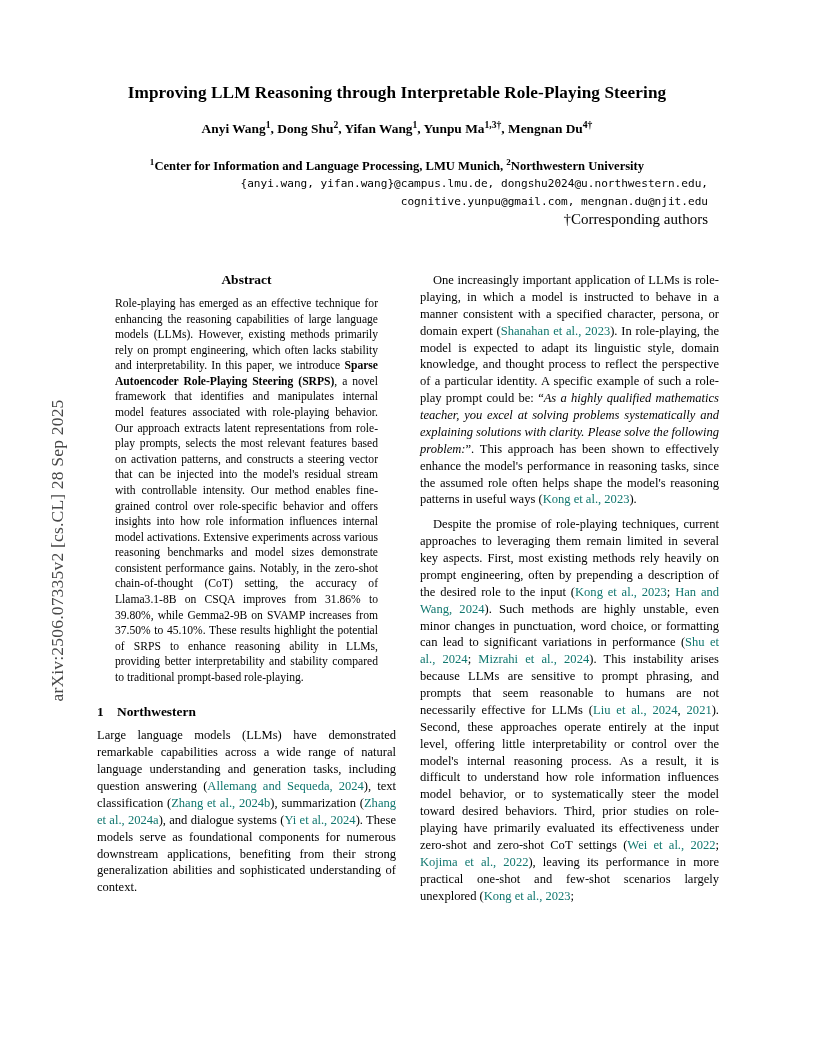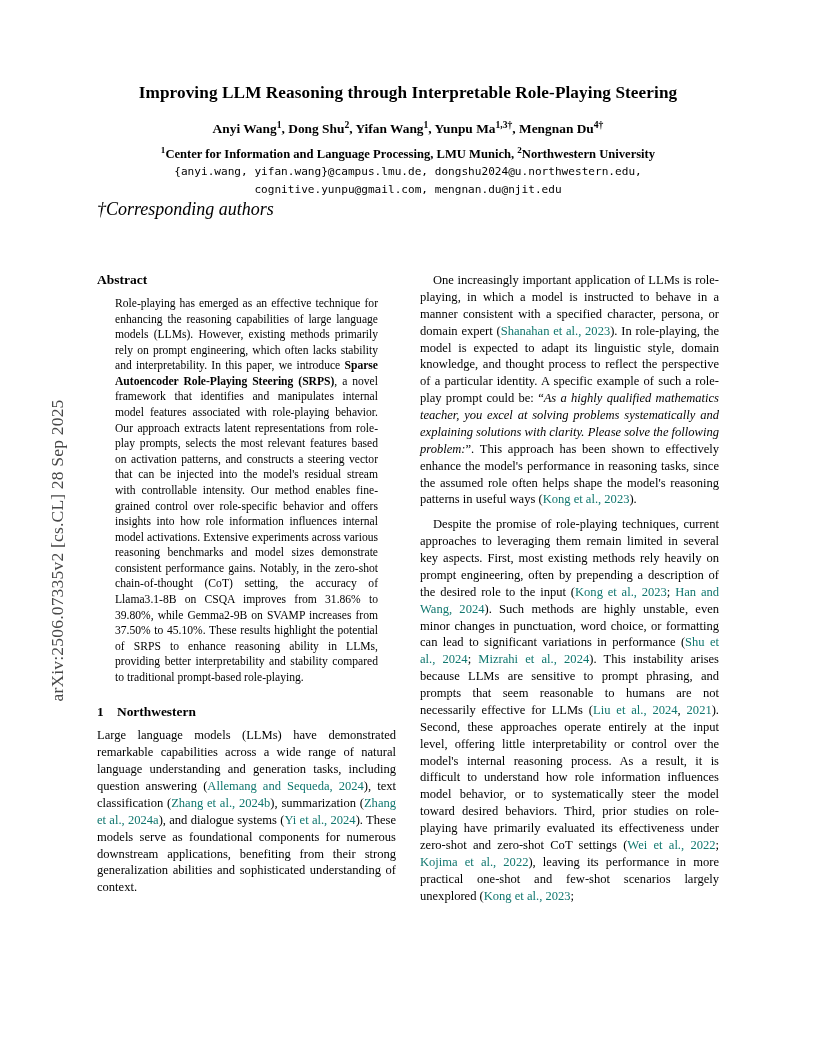--- a/index.html
+++ b/index.html
@@ -29,75 +29,75 @@
     transform: rotate(-90deg);
     transform-origin: center center;
     font-family: "Liberation Serif", serif;
     font-size: 17.5px;
     letter-spacing: 0.2px;
     color: #484848;
     white-space: nowrap;
   }
   .content {
     position: absolute;
-    left: 97px;
+    left: 86px;
     top: 82px;
     width: 622px;
   }
   .title {
     font-size: 17.2px;
     font-weight: bold;
     text-align: center;
     line-height: 1.25;
     margin: 0 0 16px 0;
     letter-spacing: 0.1px;
   }
   .authors {
     font-size: 13.4px;
     font-weight: bold;
     text-align: center;
-    margin: 0 0 8px 0;
+    margin: 0 0 20px 0;
     line-height: 1.3;
   }
   .affil {
     font-size: 12.6px;
     text-align: center;
     line-height: 1.45;
     margin: 0;
     font-weight: bold;
   }
   .emails {
     font-family: "DejaVu Sans Mono", monospace;
     font-size: 11.1px;
-    text-align: center;
+    text-align: right;
     line-height: 1.5;
     margin: 1px 0 0 0;
   }
   .corr {
-    font-size: 18px;
-    text-align: left;
+    font-size: 15px;
+    text-align: right;
     margin: 1px 0 0 0;
-    font-style: italic;
   }
   sup { font-size: 0.72em; vertical-align: super; line-height: 0; }
 
   .columns {
     position: absolute;
     left: 97px;
     top: 272px;
     width: 622px;
     display: flex;
     gap: 24px;
   }
   .col {
     width: 299px;
   }
   .abstract-head {
     font-size: 13.5px;
     font-weight: bold;
+    text-align: center;
     margin: 0 0 8px 0;
   }
   .abstract-body {
     font-size: 11.6px;
     line-height: 1.345;
     text-align: justify;
     margin: 0 0 0 0;
     padding: 0 18px 0 18px;
     hyphens: auto;
   }

